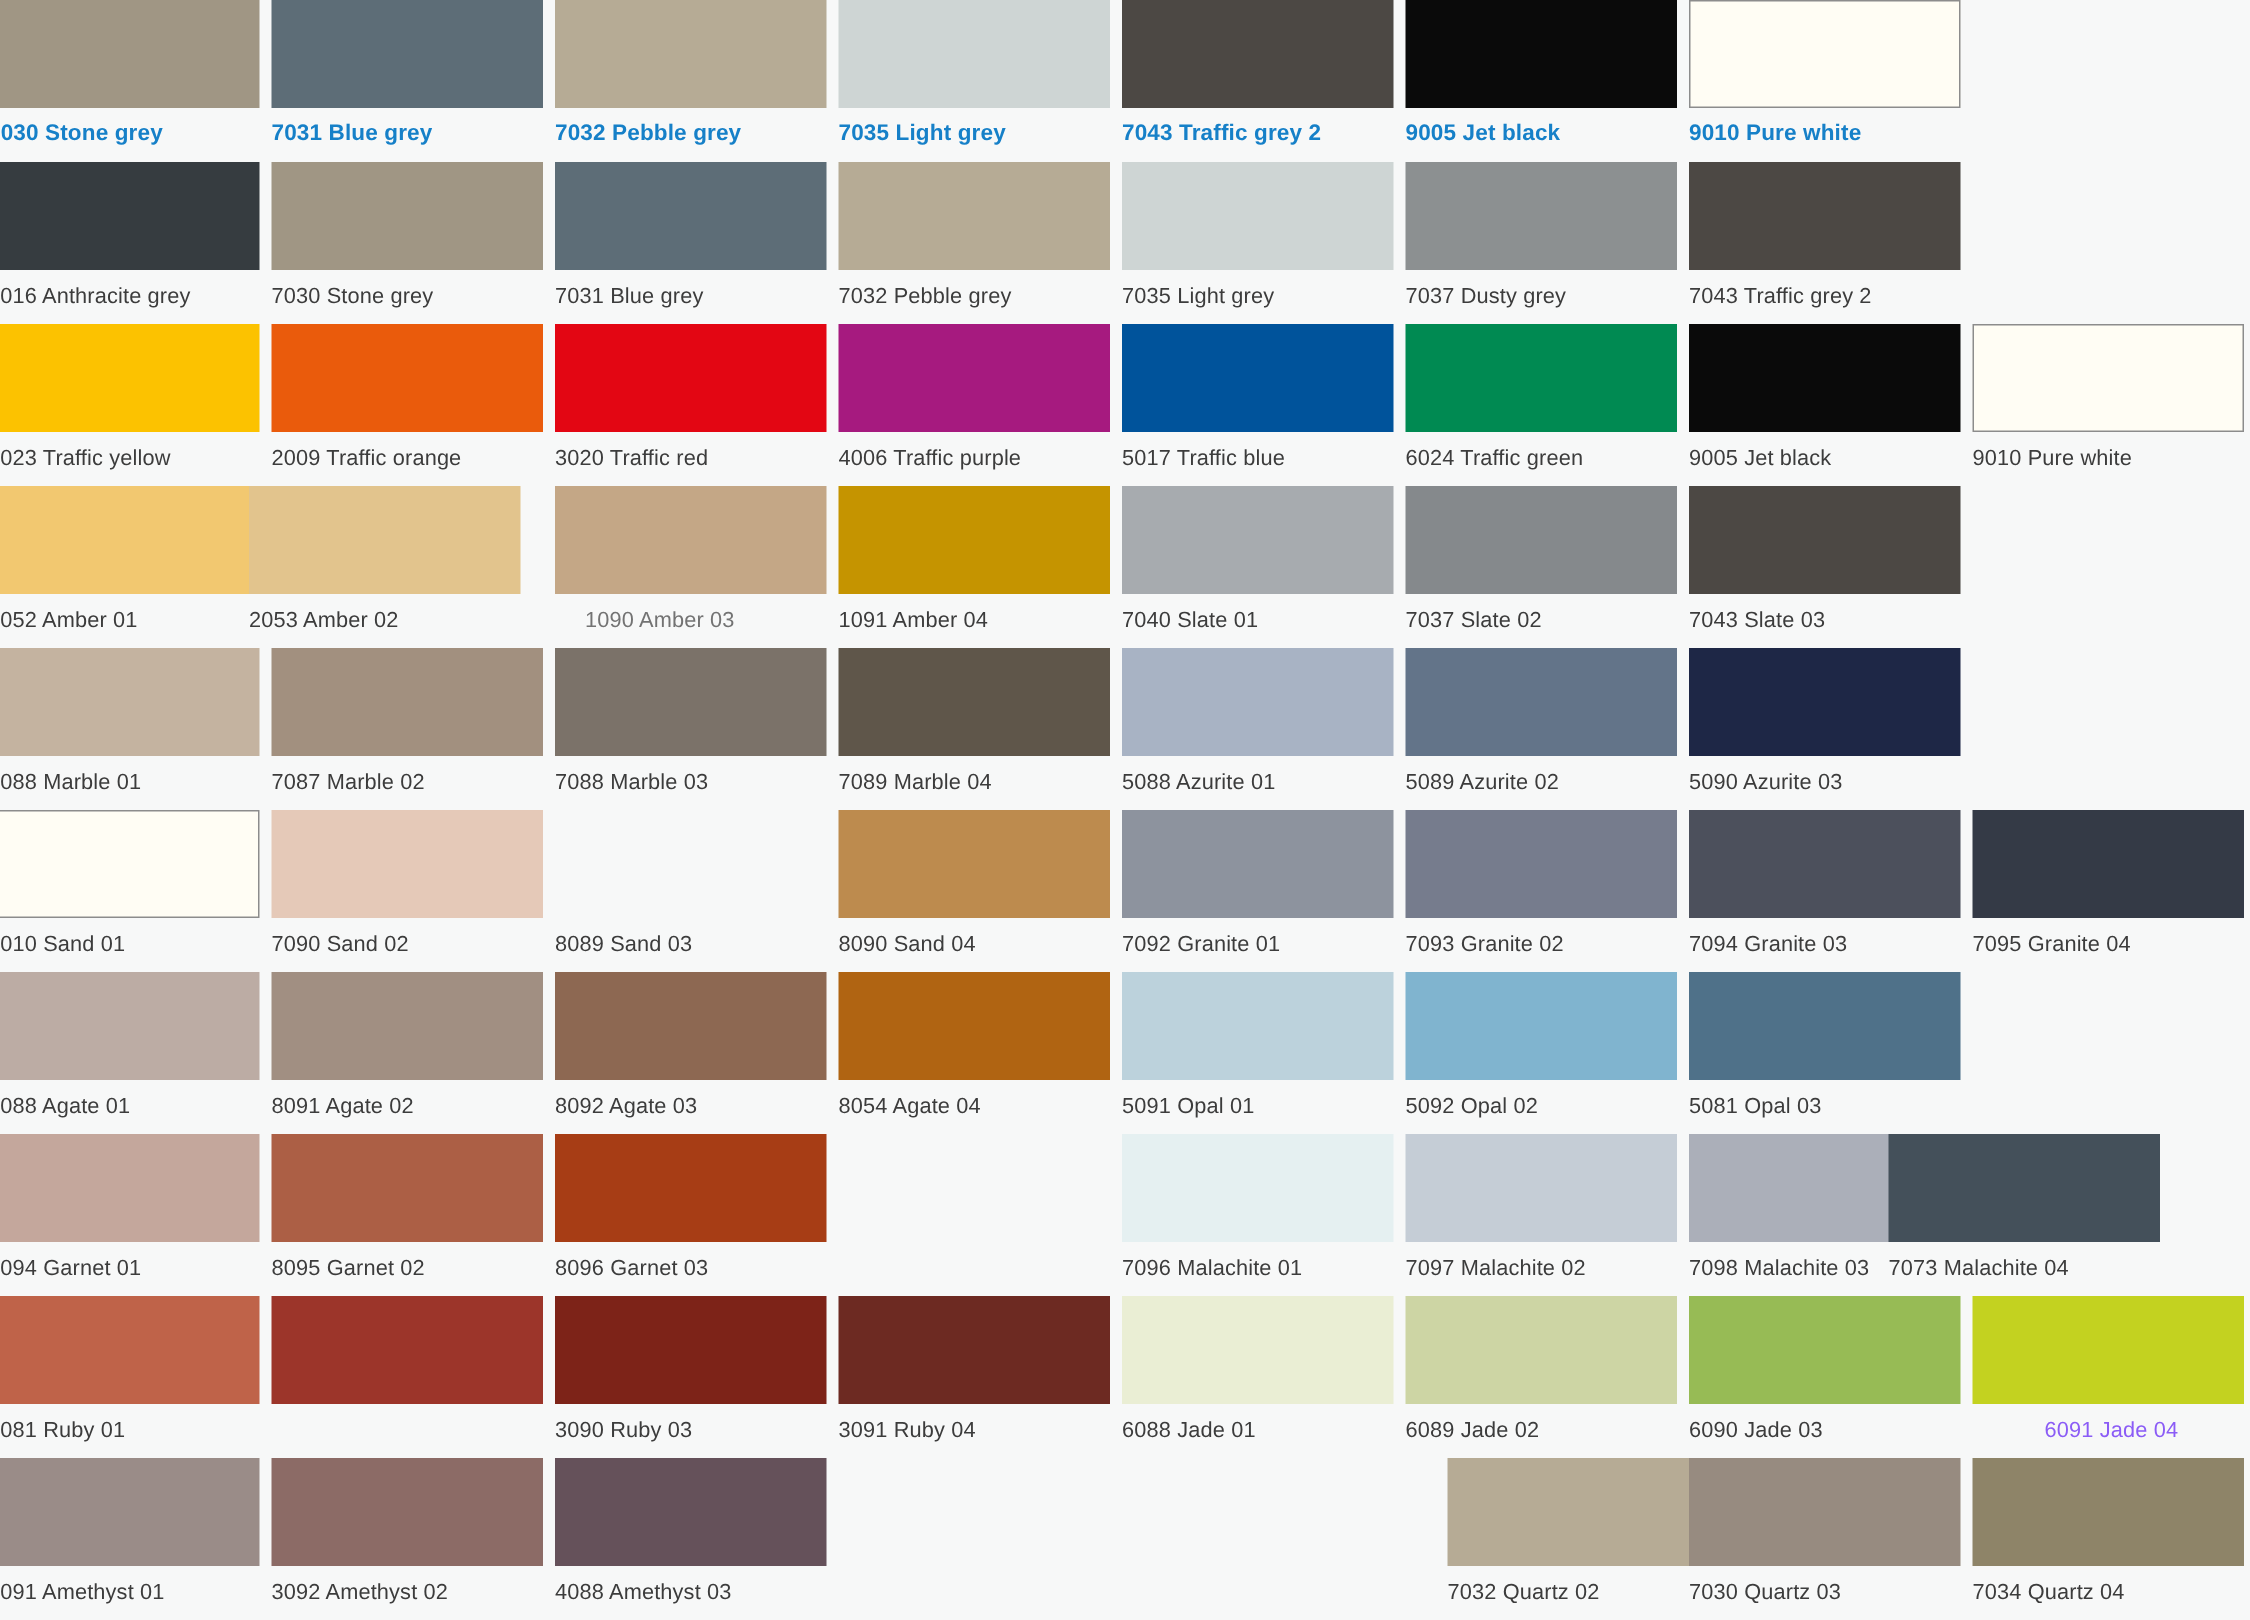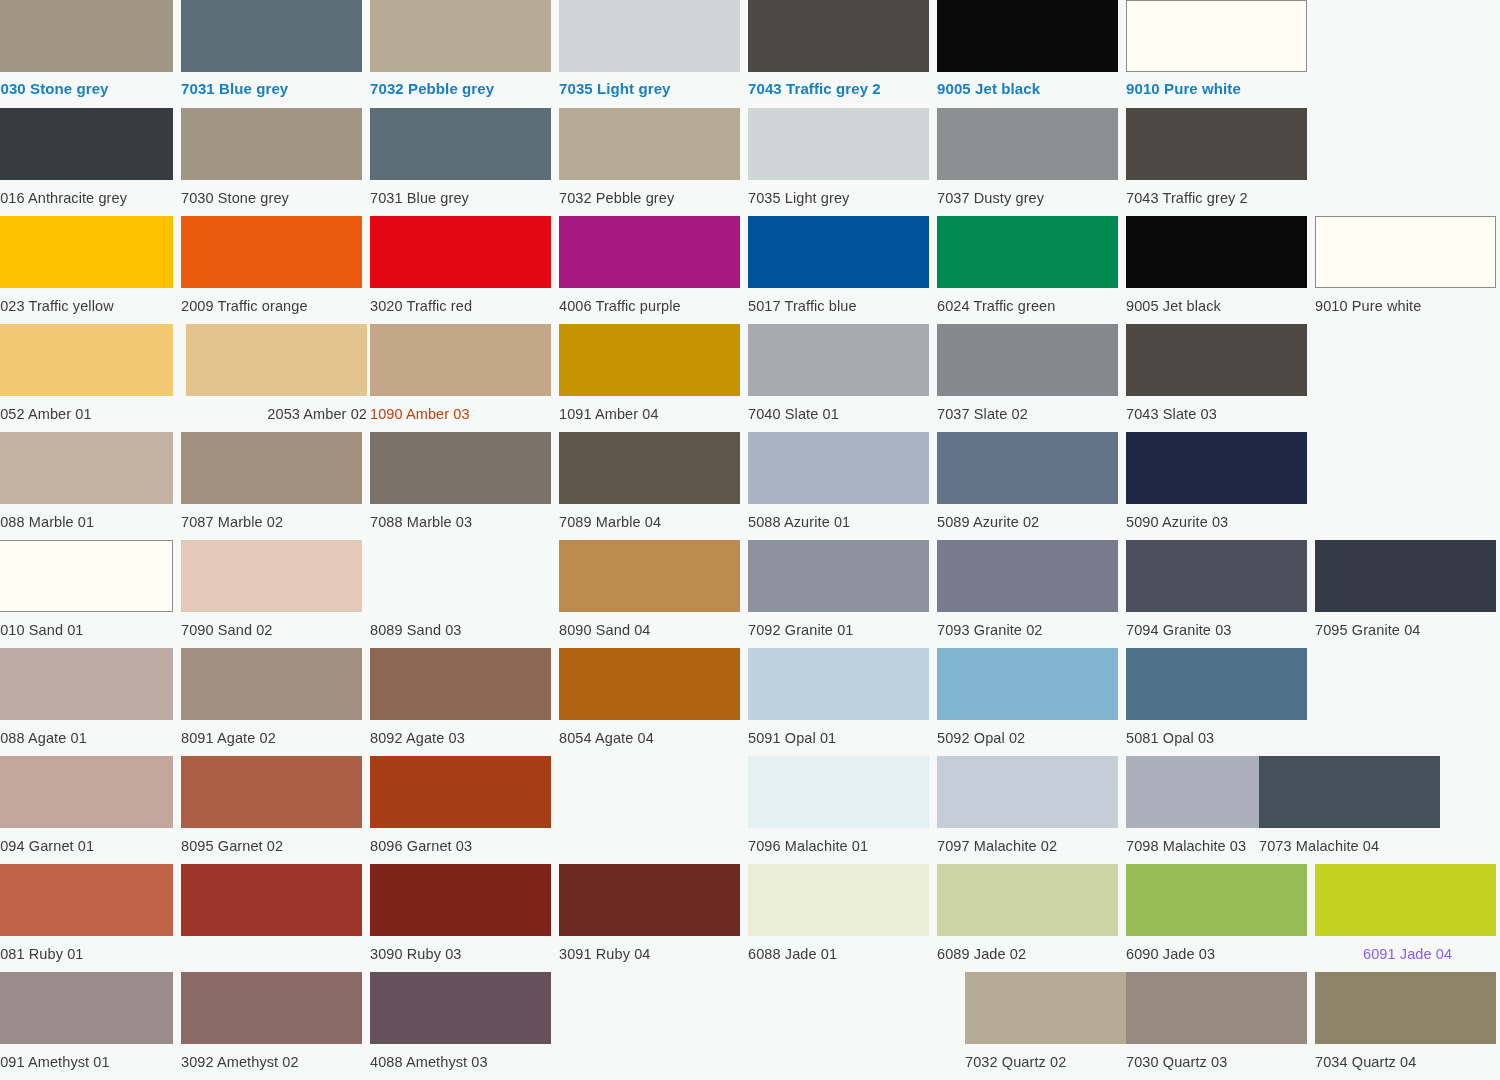--- a/index.html
+++ b/index.html
@@ -159,27 +159,27 @@
       <div class="swatch-cell" style="left: 1315px;">
         <span class="swatch-chip bordered" title="9010 Pure white" style="background: rgb(255, 253, 244); border-color: rgb(140, 140, 140);"></span>
         <span class="swatch-label" style="color: rgb(60, 60, 60);">9010 Pure white</span>
       </div>
     </div>
     <div class="swatch-row" style="top: 324px;">
       <div class="swatch-cell" style="left: -8px;">
         <span class="swatch-chip" title="2052 Amber 01" style="background: rgb(242, 200, 112);"></span>
         <span class="swatch-label" style="color: rgb(60, 60, 60);">2052 Amber 01</span>
       </div>
-      <div class="swatch-cell" style="left: 186px; text-align: right;">
+      <div class="swatch-cell" style="left: 166px;">
         <span class="swatch-chip" title="2053 Amber 02" style="background: rgb(226, 196, 141);"></span>
         <span class="swatch-label" style="color: rgb(60, 60, 60);">2053 Amber 02</span>
       </div>
       <div class="swatch-cell" style="left: 370px;">
         <span class="swatch-chip" title="1090 Amber 03" style="background: rgb(196, 167, 134);"></span>
-        <span class="swatch-label" style="color: #c2410c;">1090 Amber 03</span>
+        <span class="swatch-label" style="color: #737373; margin-left: 20px;">1090 Amber 03</span>
       </div>
       <div class="swatch-cell" style="left: 559px;">
         <span class="swatch-chip" title="1091 Amber 04" style="background: rgb(197, 148, 0);"></span>
         <span class="swatch-label" style="color: rgb(60, 60, 60);">1091 Amber 04</span>
       </div>
       <div class="swatch-cell" style="left: 748px;">
         <span class="swatch-chip" title="7040 Slate 01" style="background: rgb(167, 171, 175);"></span>
         <span class="swatch-label" style="color: rgb(60, 60, 60);">7040 Slate 01</span>
       </div>
       <div class="swatch-cell" style="left: 937px;">

